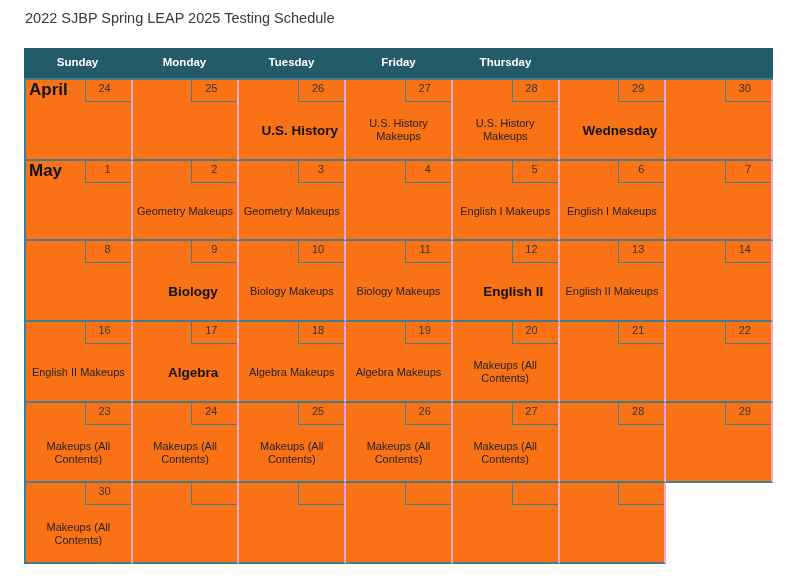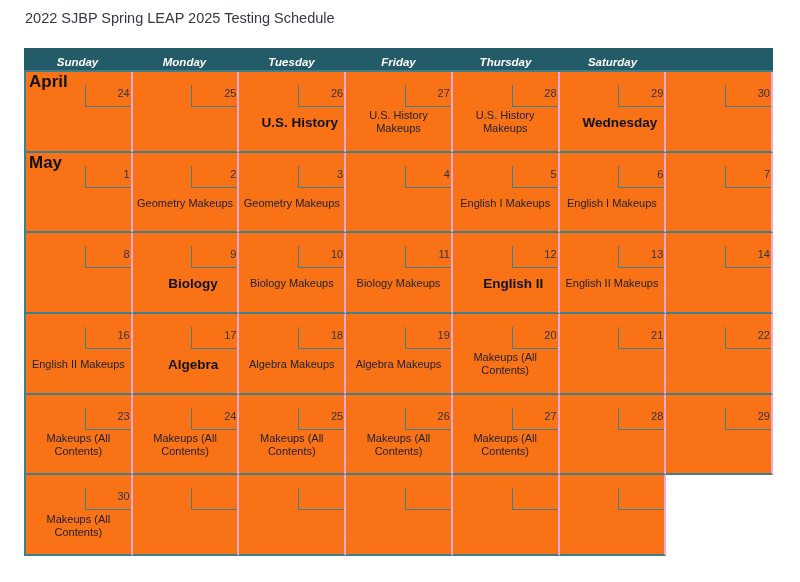--- a/index.html
+++ b/index.html
@@ -1,42 +1,41 @@
 <!DOCTYPE html>
 <html><head>
   <meta charset="utf-8">
   <style>
     html, body { margin: 0; padding: 0; background: #ffffff; }
     body { width: 800px; height: 582px; position: relative; overflow: hidden; font-family: "Liberation Sans", sans-serif; }
     .title { position: absolute; left: 25px; top: 10px; font-size: 14.5px; color: #333b44; font-family: "Liberation Sans", sans-serif; }
     .calendar { position: absolute; left: 24px; top: 48px; width: 749px; }
-    .header-row { display: grid; grid-template-columns: repeat(7, 1fr); height: 22px; background: #245b68; font-style: italic; }
+    .header-row { display: grid; grid-template-columns: repeat(7, 1fr); height: 30px; background: #245b68; }
     .header-cell { color: #ffffff; font-weight: bold; font-size: 11.5px; text-align: center; line-height: 28px; height: 22px; overflow: hidden; }
     .grid { display: grid; grid-template-columns: repeat(7, 1fr); grid-auto-rows: 80.7px; border-left: 2px solid #3d7f8c; border-top: 2px solid #3d7f8c; box-sizing: border-box; }
     .cell { position: relative; border-right: 2px solid #f9a8d4; border-bottom: 2px solid #3d7f8c; box-sizing: border-box; background: #f97316; }
-    .date-box { position: absolute; right: 0; top: 13px; width: 46px; height: 22px; border-left: 1.5px solid #3d7f8c; border-bottom: 1.5px solid #3d7f8c; box-sizing: border-box; text-align: right; padding-right: 1px; font-size: 11px; line-height: 16px; color: #333; margin-left: 20px; }
+    .date-box { position: absolute; right: 0; top: 0; width: 46px; height: 22px; border-left: 1.5px solid #3d7f8c; border-bottom: 1.5px solid #3d7f8c; box-sizing: border-box; text-align: right; padding-right: 20px; font-size: 11px; line-height: 16px; color: #333; margin-left: 20px; }
     .month-label { position: absolute; left: 3px; top: 0px; font-size: 17px; font-weight: bold; color: #111; line-height: 20px; }
     .event { position: absolute; left: 0; right: 0; top: 22px; bottom: 0; display: flex; align-items: center; justify-content: center; text-align: center; font-size: 11px; color: #222; padding: 0 2px; line-height: 13px; }
     .event.major { font-size: 13.5px; font-weight: bold; color: #111; margin-left: 16px; }
     .event.medium { font-size: 13.5px; font-weight: normal; color: #111; }
     .event.wrap { padding: 0 16px; }
   </style>
 </head>
 <body>
 
 <div class="title">2022 SJBP Spring LEAP 2025 Testing Schedule</div>
 
 <div class="calendar">
   <div class="header-row">
     <div class="header-cell">Sunday</div>
     <div class="header-cell">Monday</div>
     <div class="header-cell">Tuesday</div>
     <div class="header-cell">Friday</div>
     <div class="header-cell">Thursday</div>
-    <div class="header-cell">Saturday</div>
   </div>
   <div class="grid" id="grid">
       <div class="cell">
         <div class="month-label">April</div>
         <div class="date-box">24</div>
       </div>
       <div class="cell">
         <div class="date-box">25</div>
       </div>
       <div class="cell">

